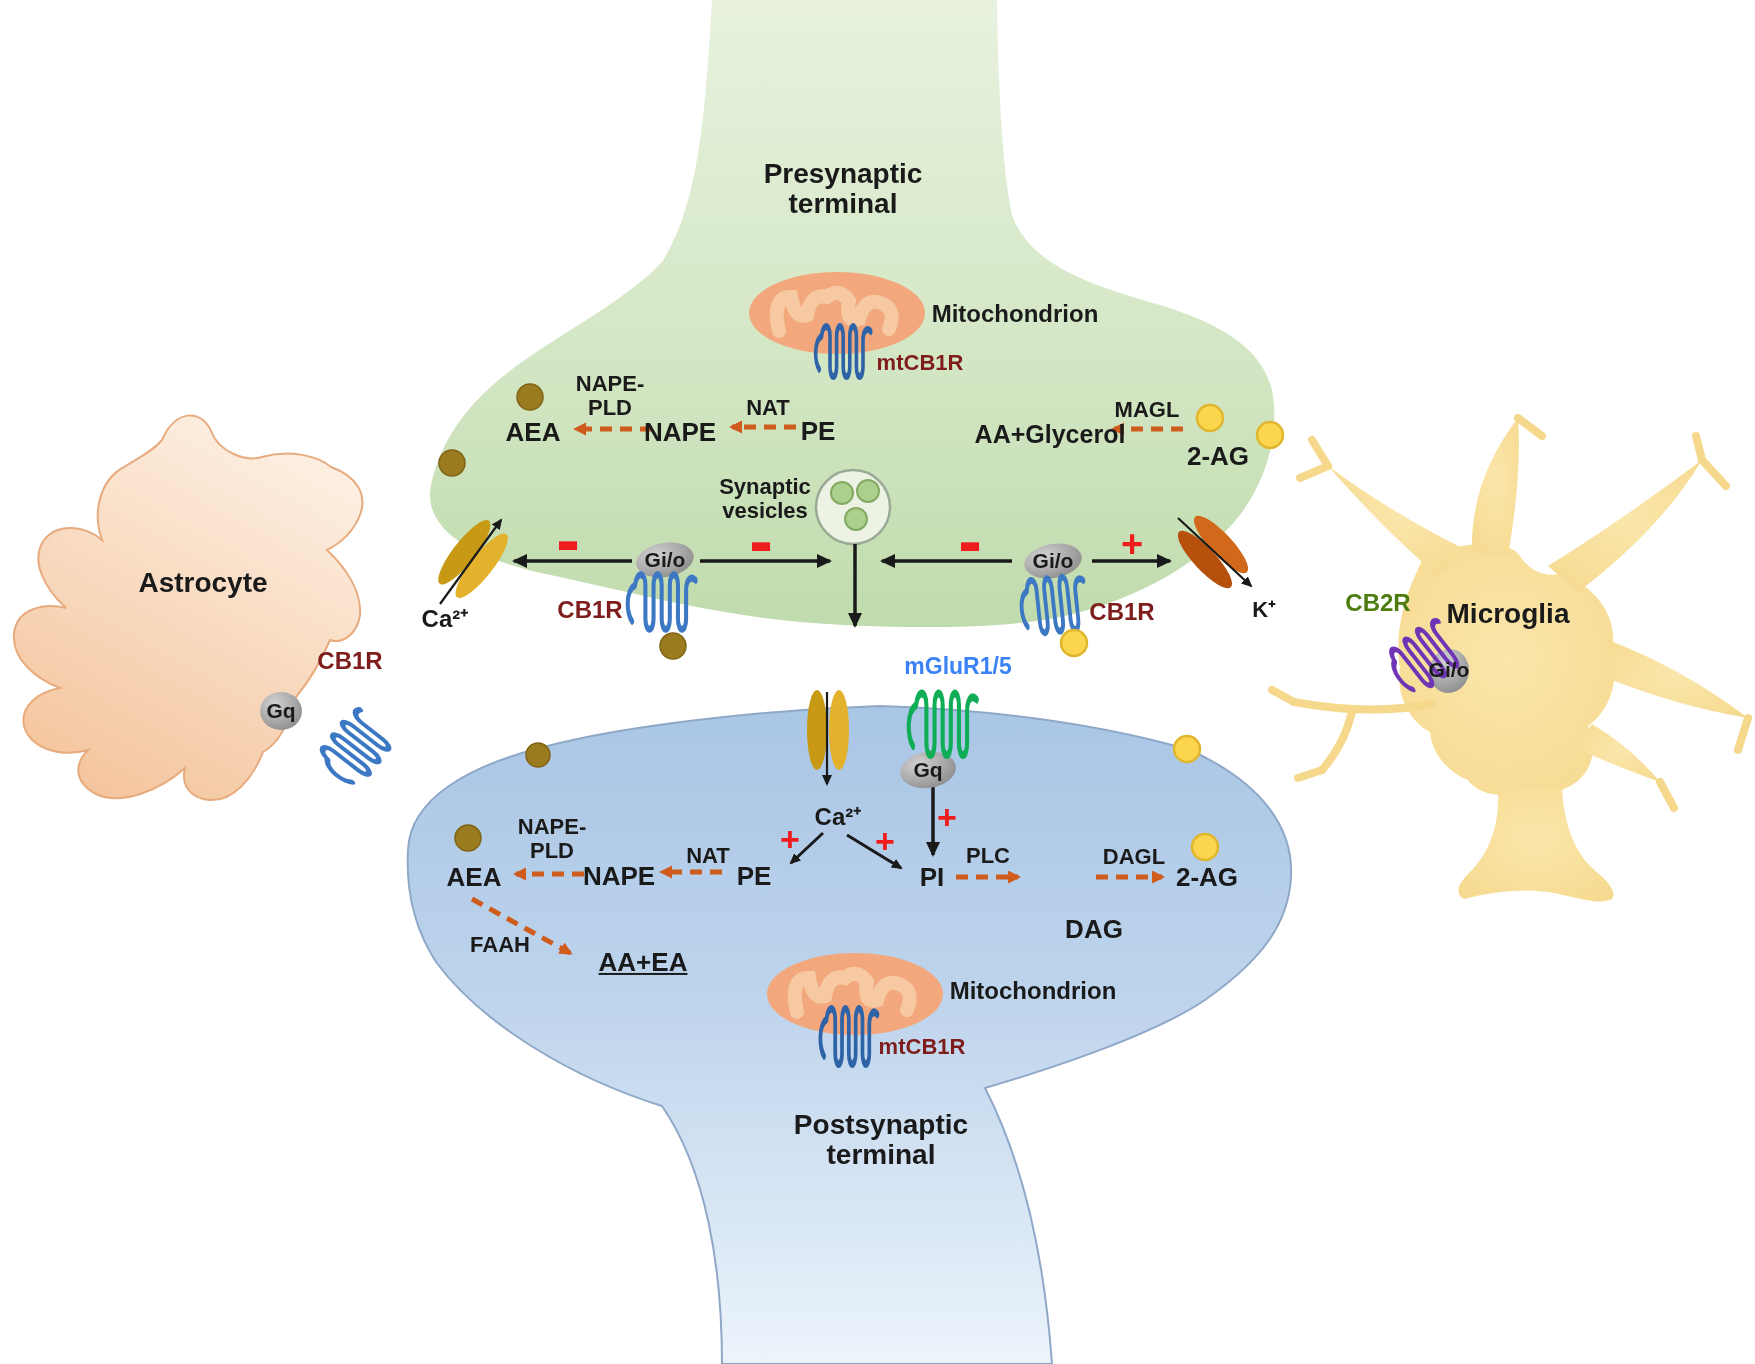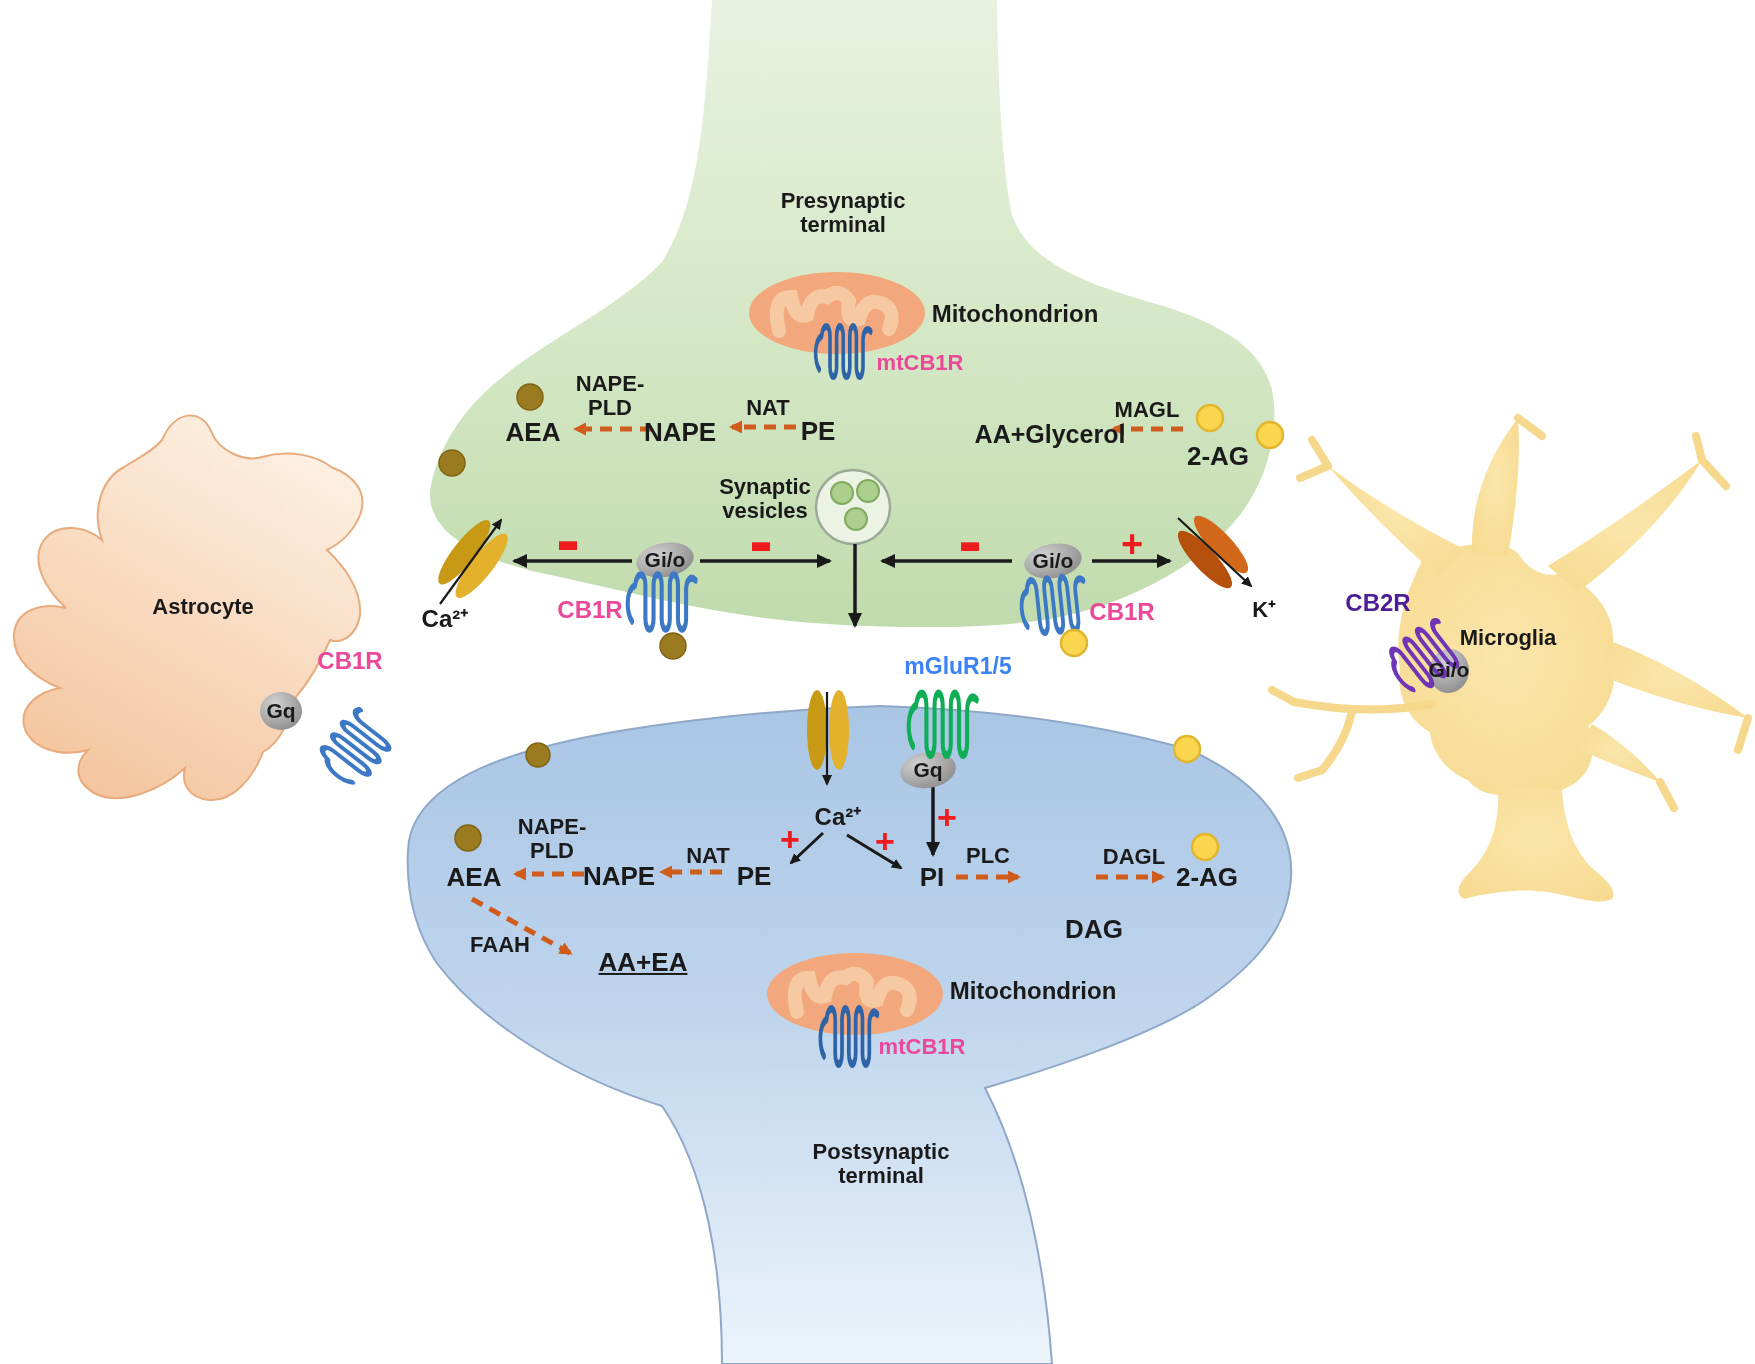--- a/index.html
+++ b/index.html
@@ -2,29 +2,29 @@
 <html><head>
 <meta charset="utf-8">
 <style>
   html,body{margin:0;padding:0;background:#ffffff;}
   #fig{position:relative;width:1755px;height:1364px;background:#ffffff;overflow:hidden;
        font-family:"Liberation Sans",sans-serif;}
   #fig svg{position:absolute;left:0;top:0;}
   .lbl{position:absolute;transform:translate(-50%,-50%);white-space:nowrap;
        font-weight:bold;color:#1a1a1a;text-align:center;line-height:1.08;}
   .lbl span{display:block;}
-  .f27{font-size:22px;margin-top:24px;}
+  .f27{font-size:28px;}
   .f26{font-size:26px;}
   .f25{font-size:25px;margin-left:32px;}
   .f24{font-size:24px;}
   .f23{font-size:23px;}
   .f22{font-size:22px;}
   .f17{font-size:21px;}
-  .blue{color:#ec4899;}
-  .purple{color:#4c1d95;}
+  .blue{color:#7f1d1d;}
+  .purple{color:#4d7c0f;}
   .green{color:#3b82f6;}
   .sign-plus{position:absolute;transform:translate(-50%,-50%);color:#ee1c1c;
        font-size:34px;font-weight:800;}
   .sign-minus{position:absolute;transform:translate(-50%,-50%) scaleY(2.2);color:#ee1c1c;
        font-size:36px;font-weight:800;}
 </style>
 </head>
 <body>
 
 <div id="fig">

